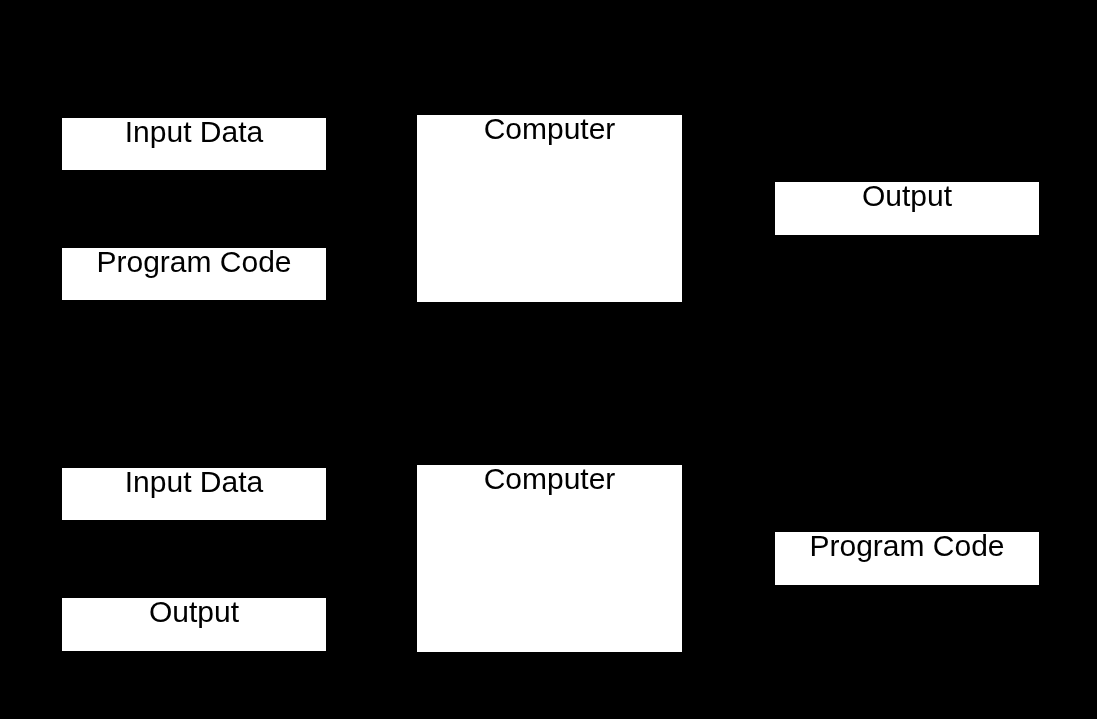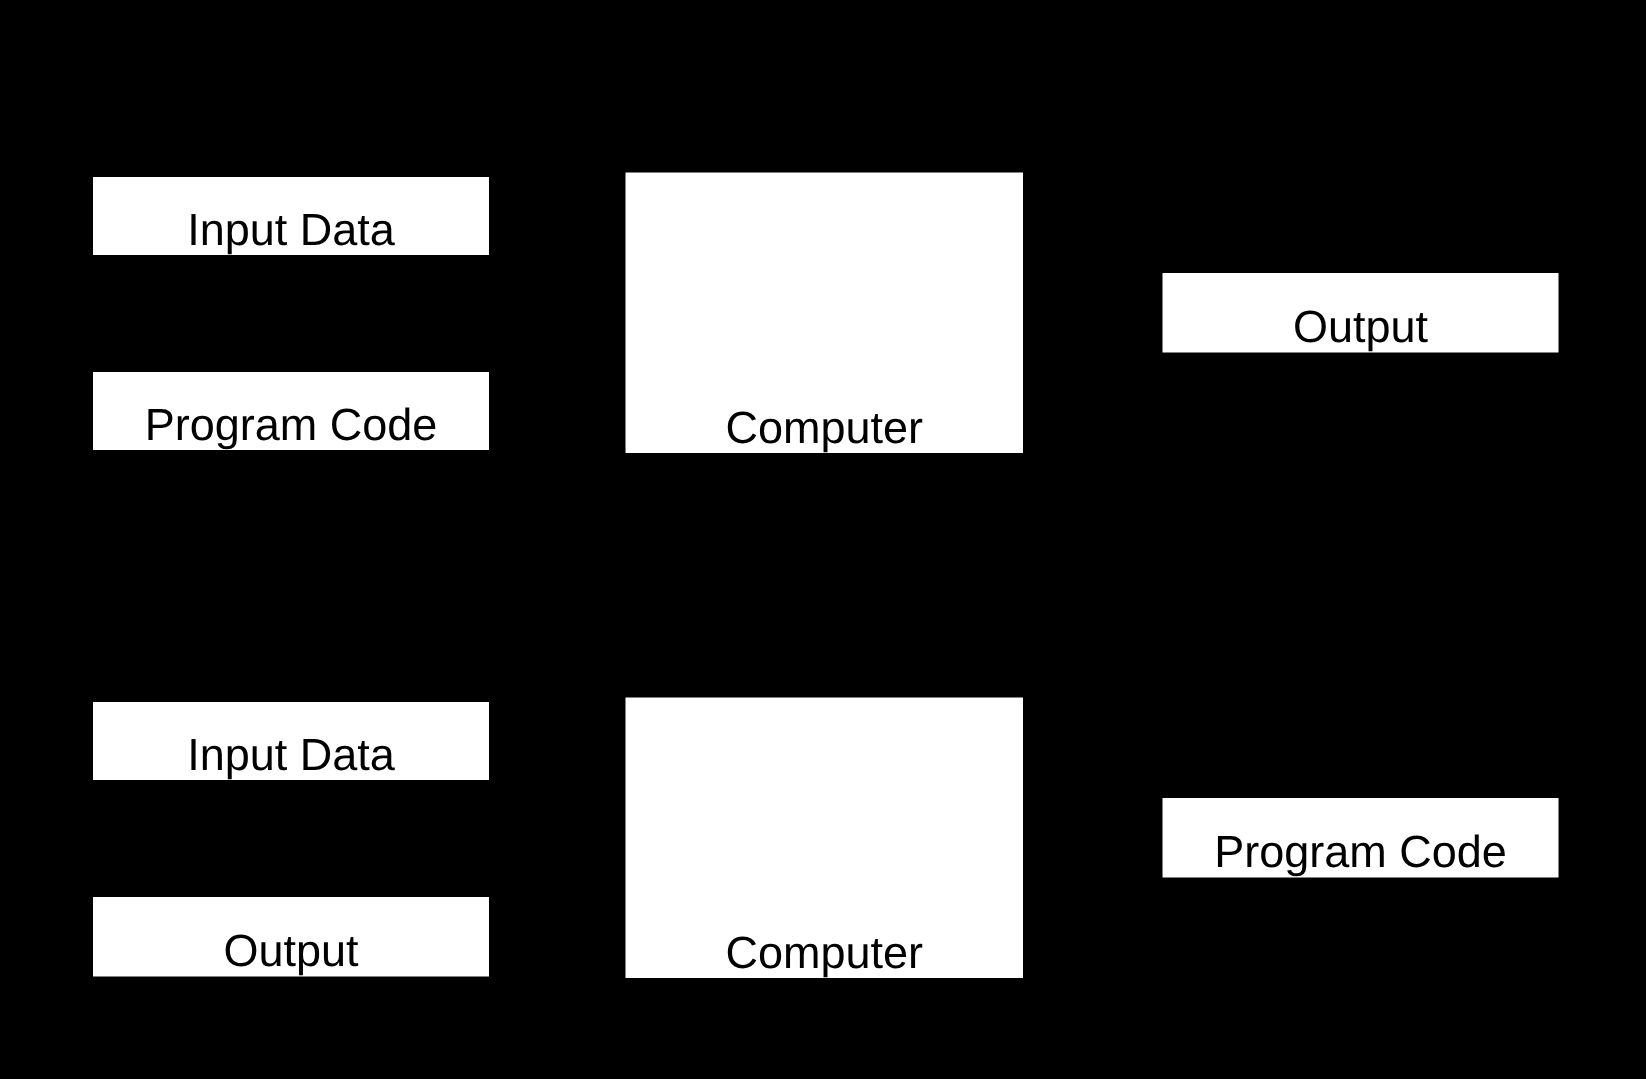--- a/index.html
+++ b/index.html
@@ -16,21 +16,21 @@
     width: 1097px;
     height: 719px;
     background: #000000;
     overflow: hidden;
   }
   .node-box {
     position: absolute;
     background: #ffffff;
     color: #000000;
     display: flex;
-    align-items: flex-end;
+    align-items: flex-start;
     justify-content: center;
     box-sizing: border-box;
     font-family: "Liberation Sans", sans-serif;
     font-weight: 400;
     font-size: 30px;
     line-height: 1;
     letter-spacing: 0px;
     white-space: nowrap;
     -webkit-font-smoothing: antialiased;
   }

